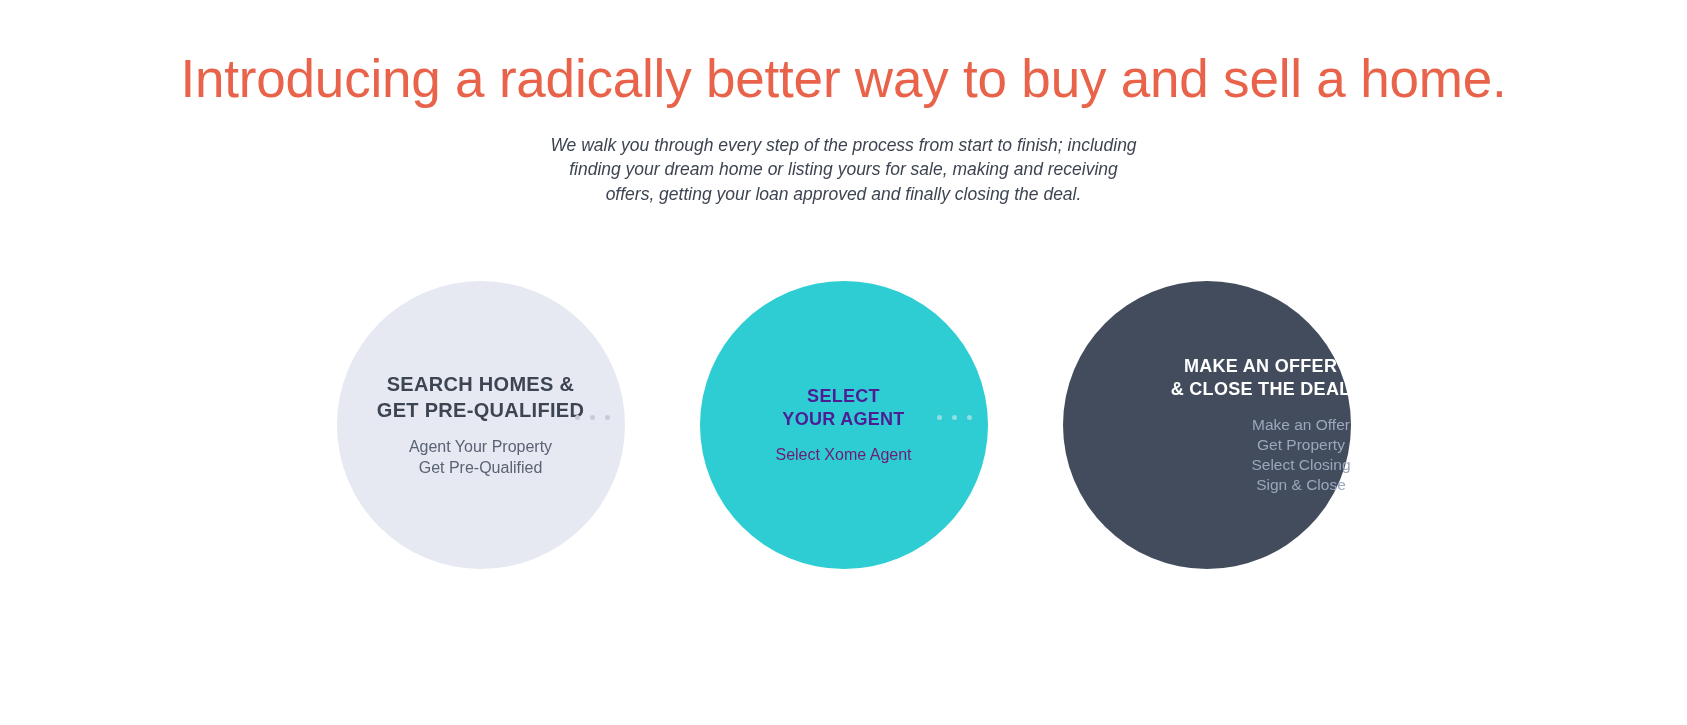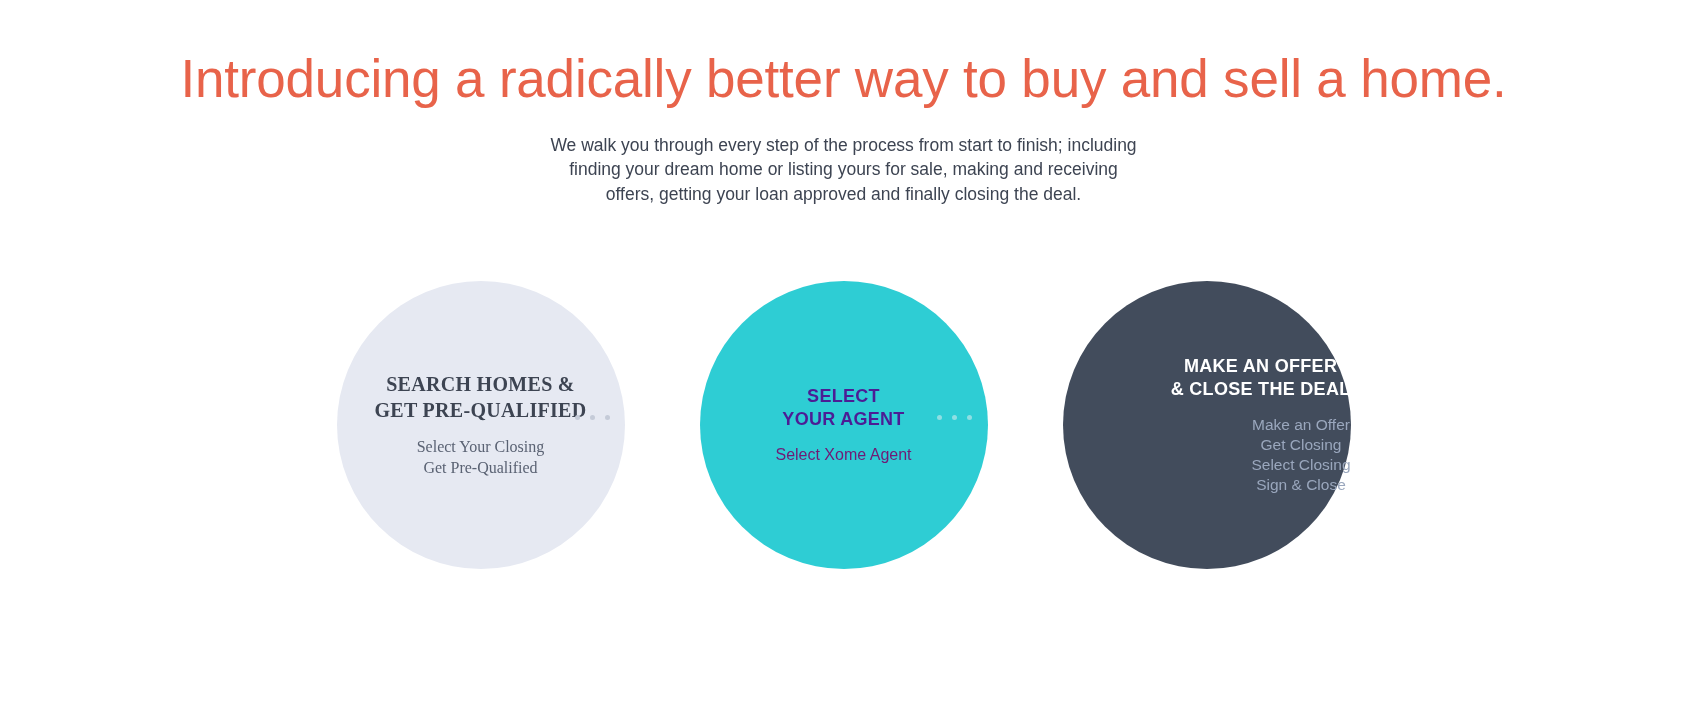--- a/index.html
+++ b/index.html
@@ -37,20 +37,21 @@
     white-space: nowrap;
   }
 
   .subcopy {
     margin: 22px auto 0 auto;
     width: 600px;
     font-size: 17.5px;
     line-height: 1.42;
     color: #3d4452;
     font-weight: 400;
+    font-style: italic;
   }
 
   
   .steps {
     position: absolute;
     top: 275px;
     left: 0;
     width: 1687px;
     height: 300px;
     display: flex;
@@ -83,21 +84,20 @@
 
   .circle-item {
     display: block;
   }
 
   
   .step1 {
     width: 288px;
     height: 288px;
     background: #e6e9f2;
-    font-family: Liberation Serif, serif;
   }
   .step1 .circle-title {
     font-size: 20px;
     color: #3d4452;
   }
   .step1 .circle-items {
     font-size: 16px;
     color: #5a6273;
   }
 
@@ -164,39 +164,39 @@
     <div class="headline">Introducing a radically better way to buy and sell a home.</div>
     <div class="subcopy">We walk you through every step of the process from start to finish; including finding your dream home or listing yours for sale, making and receiving offers, getting your loan approved and finally closing the deal.</div>
   </div>
 
   <div class="steps">
 
     <div class="circle step1">
       <div class="circle-title">SEARCH HOMES &amp;
 GET PRE-QUALIFIED</div>
       <div class="circle-items">
-        <span class="circle-item">Select Your Closing</span>
+        <span class="circle-item">Agent Your Property</span>
         <span class="circle-item">Get Pre-Qualified</span>
       </div>
     </div>
 
     <div class="circle step2">
       <div class="circle-title">SELECT
 YOUR AGENT</div>
       <div class="circle-items">
         <span class="circle-item">Select Xome Agent</span>
       </div>
     </div>
 
     <div class="circle step3">
       <div class="circle-title">MAKE AN OFFER
 &amp; CLOSE THE DEAL</div>
       <div class="circle-items">
         <span class="circle-item">Make an Offer</span>
-        <span class="circle-item">Get Closing</span>
+        <span class="circle-item">Get Property</span>
         <span class="circle-item">Select Closing</span>
         <span class="circle-item">Sign &amp; Close</span>
       </div>
     </div>
 
   </div>
 
   <div class="connector connector-1">
     <span class="dot dot-grey"></span>
     <span class="dot dot-grey"></span>

